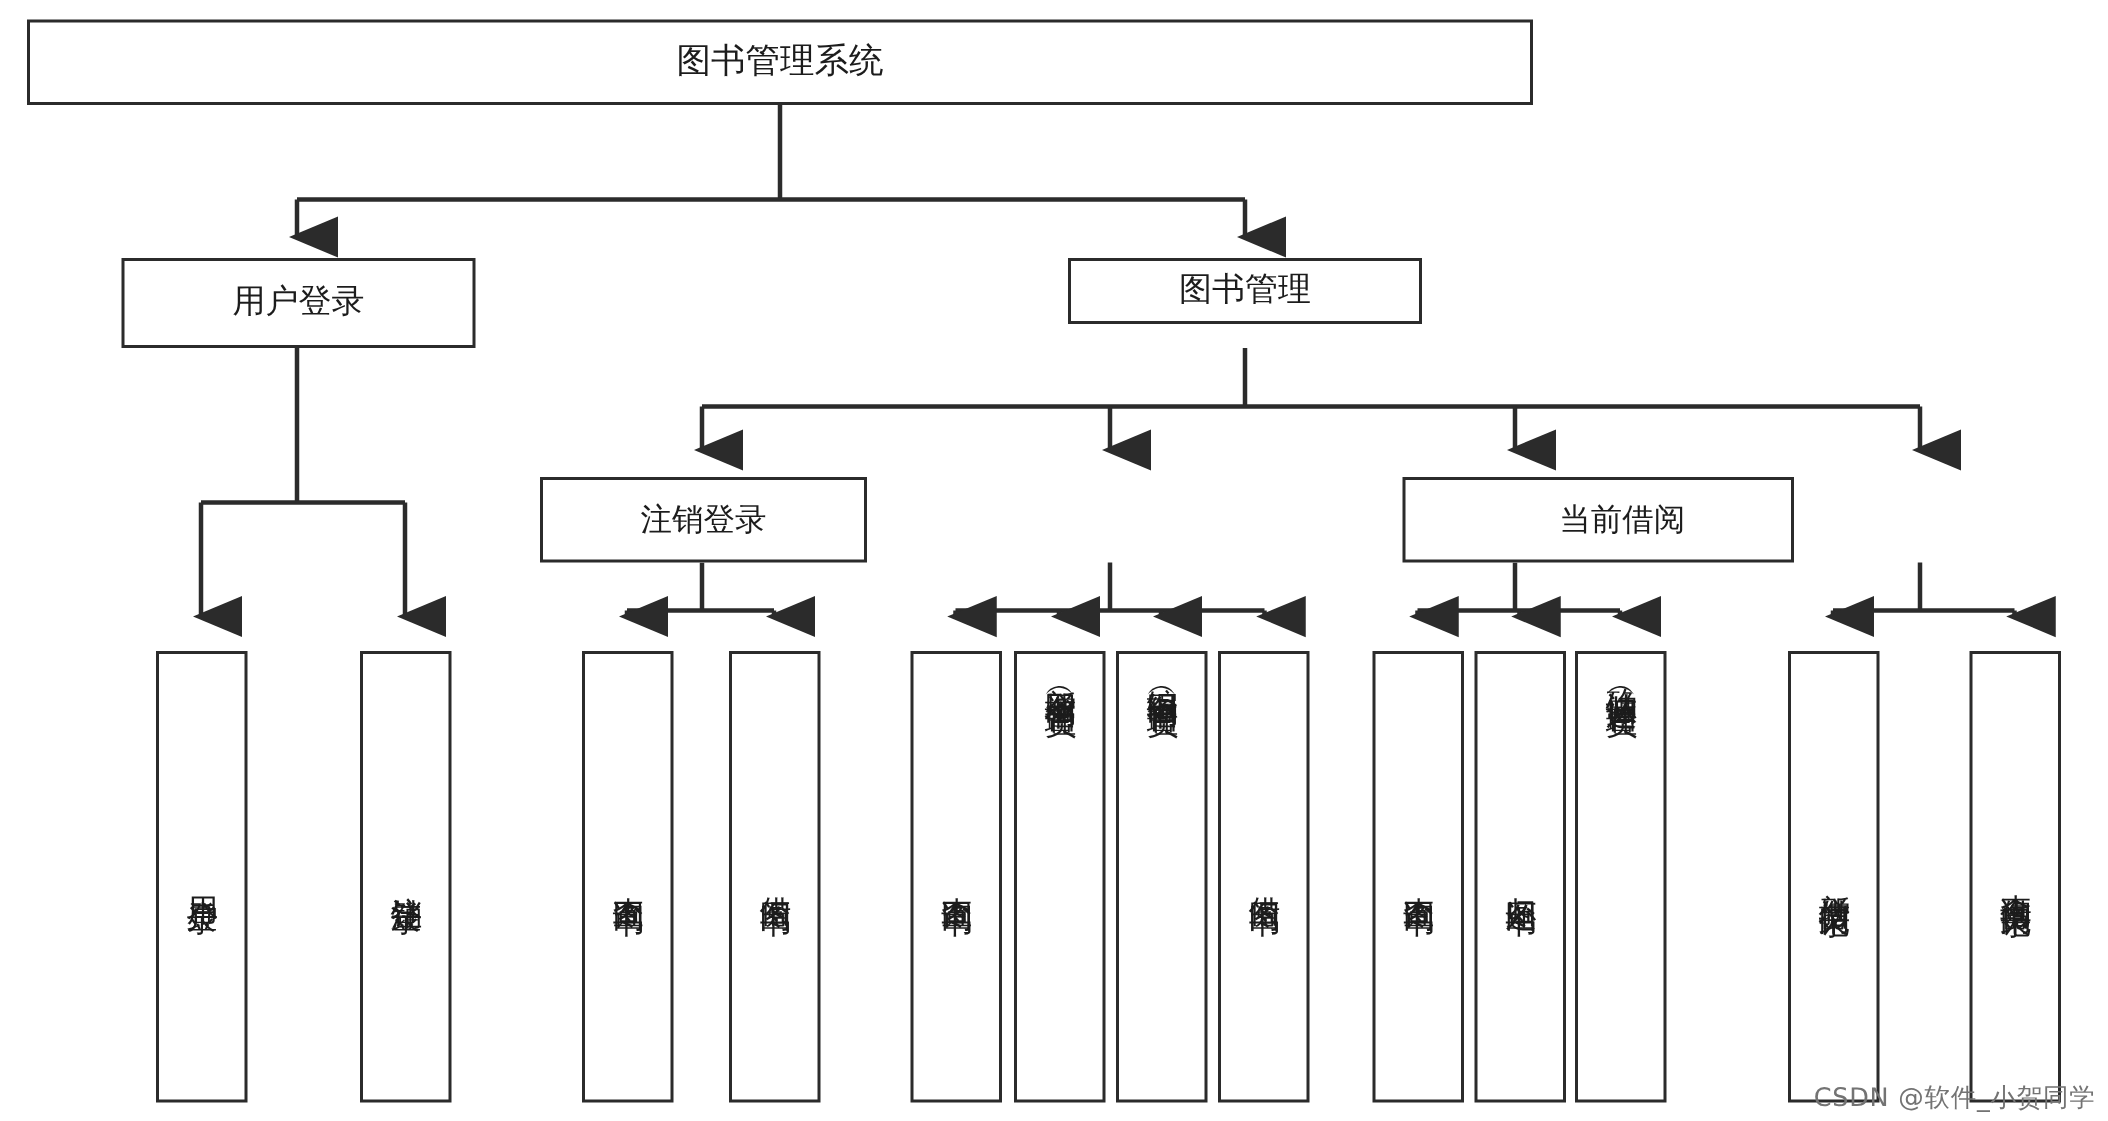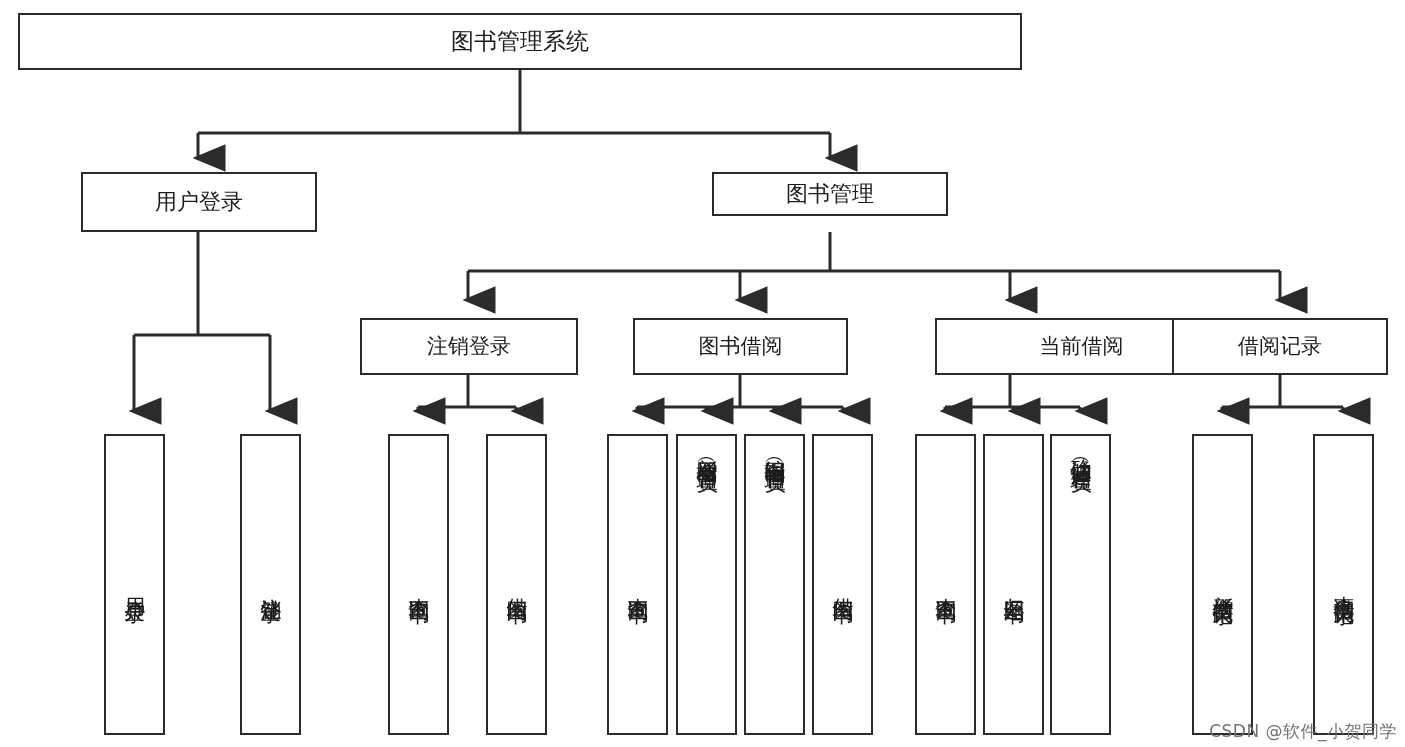--- a/index.html
+++ b/index.html
@@ -132,28 +132,22 @@
   <div class="node node-l2" style="left:81px; top:172px; width:236px; height:60px;">
     <span class="lbl">用户登录</span>
   </div>
   <div class="node node-l2" style="left:712px; top:172px; width:236px; height:44px;">
     <span class="lbl">图书管理</span>
   </div>
 
   <div class="node node-l3" style="left:360px; top:318px; width:218px; height:57px;">
     <span class="lbl">注销登录</span>
   </div>
-  <div class="node node-l3" style="left:633px; top:318px; width:215px; height:57px;">
-    <span class="lbl">图书借阅</span>
-  </div>
   <div class="node node-l3" style="left:935px; top:318px; width:261px; height:57px;padding-left:32px;">
     <span class="lbl">当前借阅</span>
-  </div>
-  <div class="node node-l3" style="left:1172px; top:318px; width:216px; height:57px;">
-    <span class="lbl">借阅记录</span>
   </div>
 
   <div class="node node-leaf leaf-mid" style="left:104px; top:434px; width:61px; height:301px;">
     <span class="lbl">用户登录</span>
   </div>
   <div class="node node-leaf leaf-mid" style="left:240px; top:434px; width:61px; height:301px;">
     <span class="lbl">注销登录</span>
   </div>
 
   <div class="node node-leaf leaf-mid" style="left:388px; top:434px; width:61px; height:301px;">

